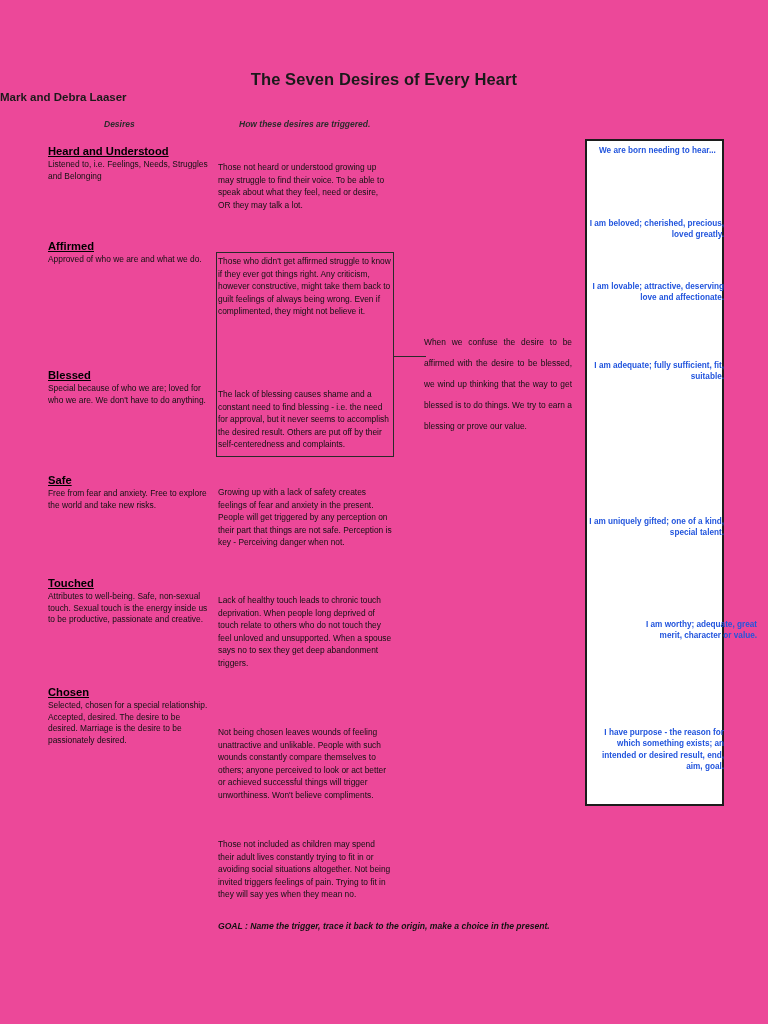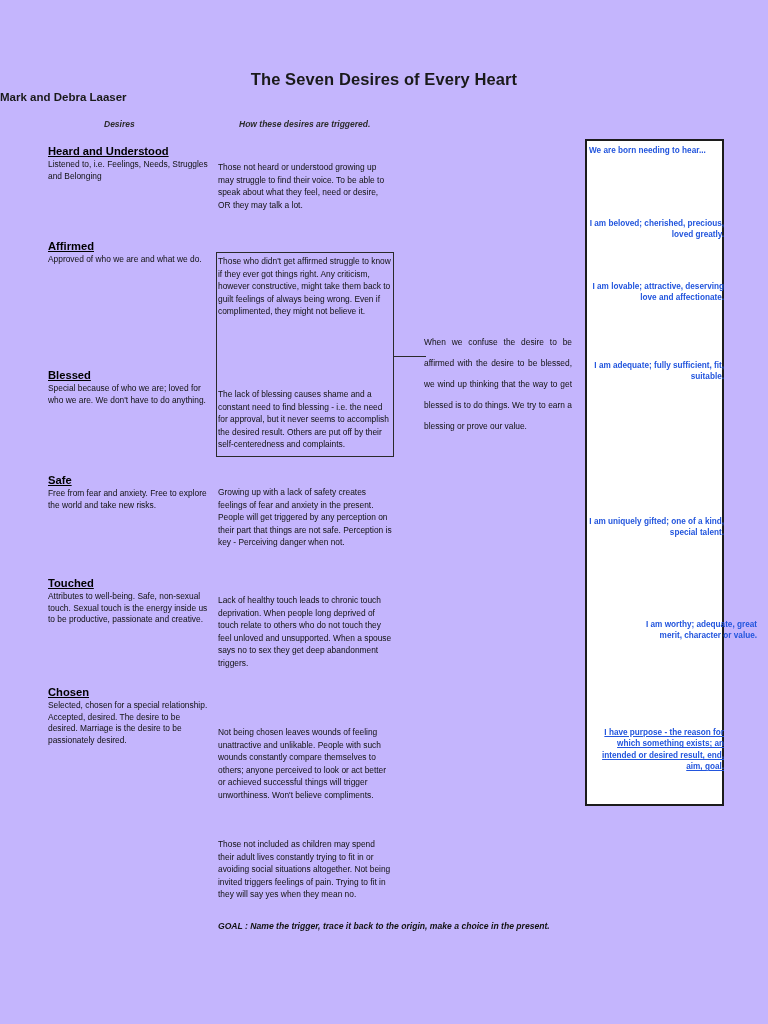--- a/index.html
+++ b/index.html
@@ -8,21 +8,21 @@
     background: #ffffff;
   }
   body {
     font-family: "Liberation Sans", sans-serif;
     color: #000000;
   }
   #page {
     position: relative;
     width: 768px;
     height: 1024px;
-    background: #c4b5fd;
+    background: #ec4899;
     overflow: hidden;
   }
 
   
   .doc-title {
     position: absolute;
     left: 0; right: 0;
     top: 70px;
     text-align: center;
     font-size: 16.5px;
@@ -143,27 +143,27 @@
     left: 0;
     width: 139px;
     box-sizing: border-box;
     padding: 0 2px;
     text-align: right;
     font-size: 8.2px;
     line-height: 11.4px;
     font-weight: bold;
     color: #2255dd;
   }
-  .affirm-0 { top: 4px;   text-align: left; padding-left: 2px; }
+  .affirm-0 { top: 4px;   text-align: left; padding-left: 12px; }
   .affirm-1 { top: 77px; }
   .affirm-2 { top: 140px; }
   .affirm-3 { top: 219px; }
   .affirm-4 { top: 375px; }
   .affirm-5 { top: 478px; margin-left: 33px; }
-  .affirm-6 { top: 586px; text-decoration: underline; }
+  .affirm-6 { top: 586px; }
 </style>
 </head>
 <body>
 
 <div id="page">
 
   <div class="doc-title">The Seven Desires of Every Heart</div>
   <div class="doc-subtitle">Mark and Debra Laaser</div>
 
   <div class="col-caption cap-desires">Desires</div>

